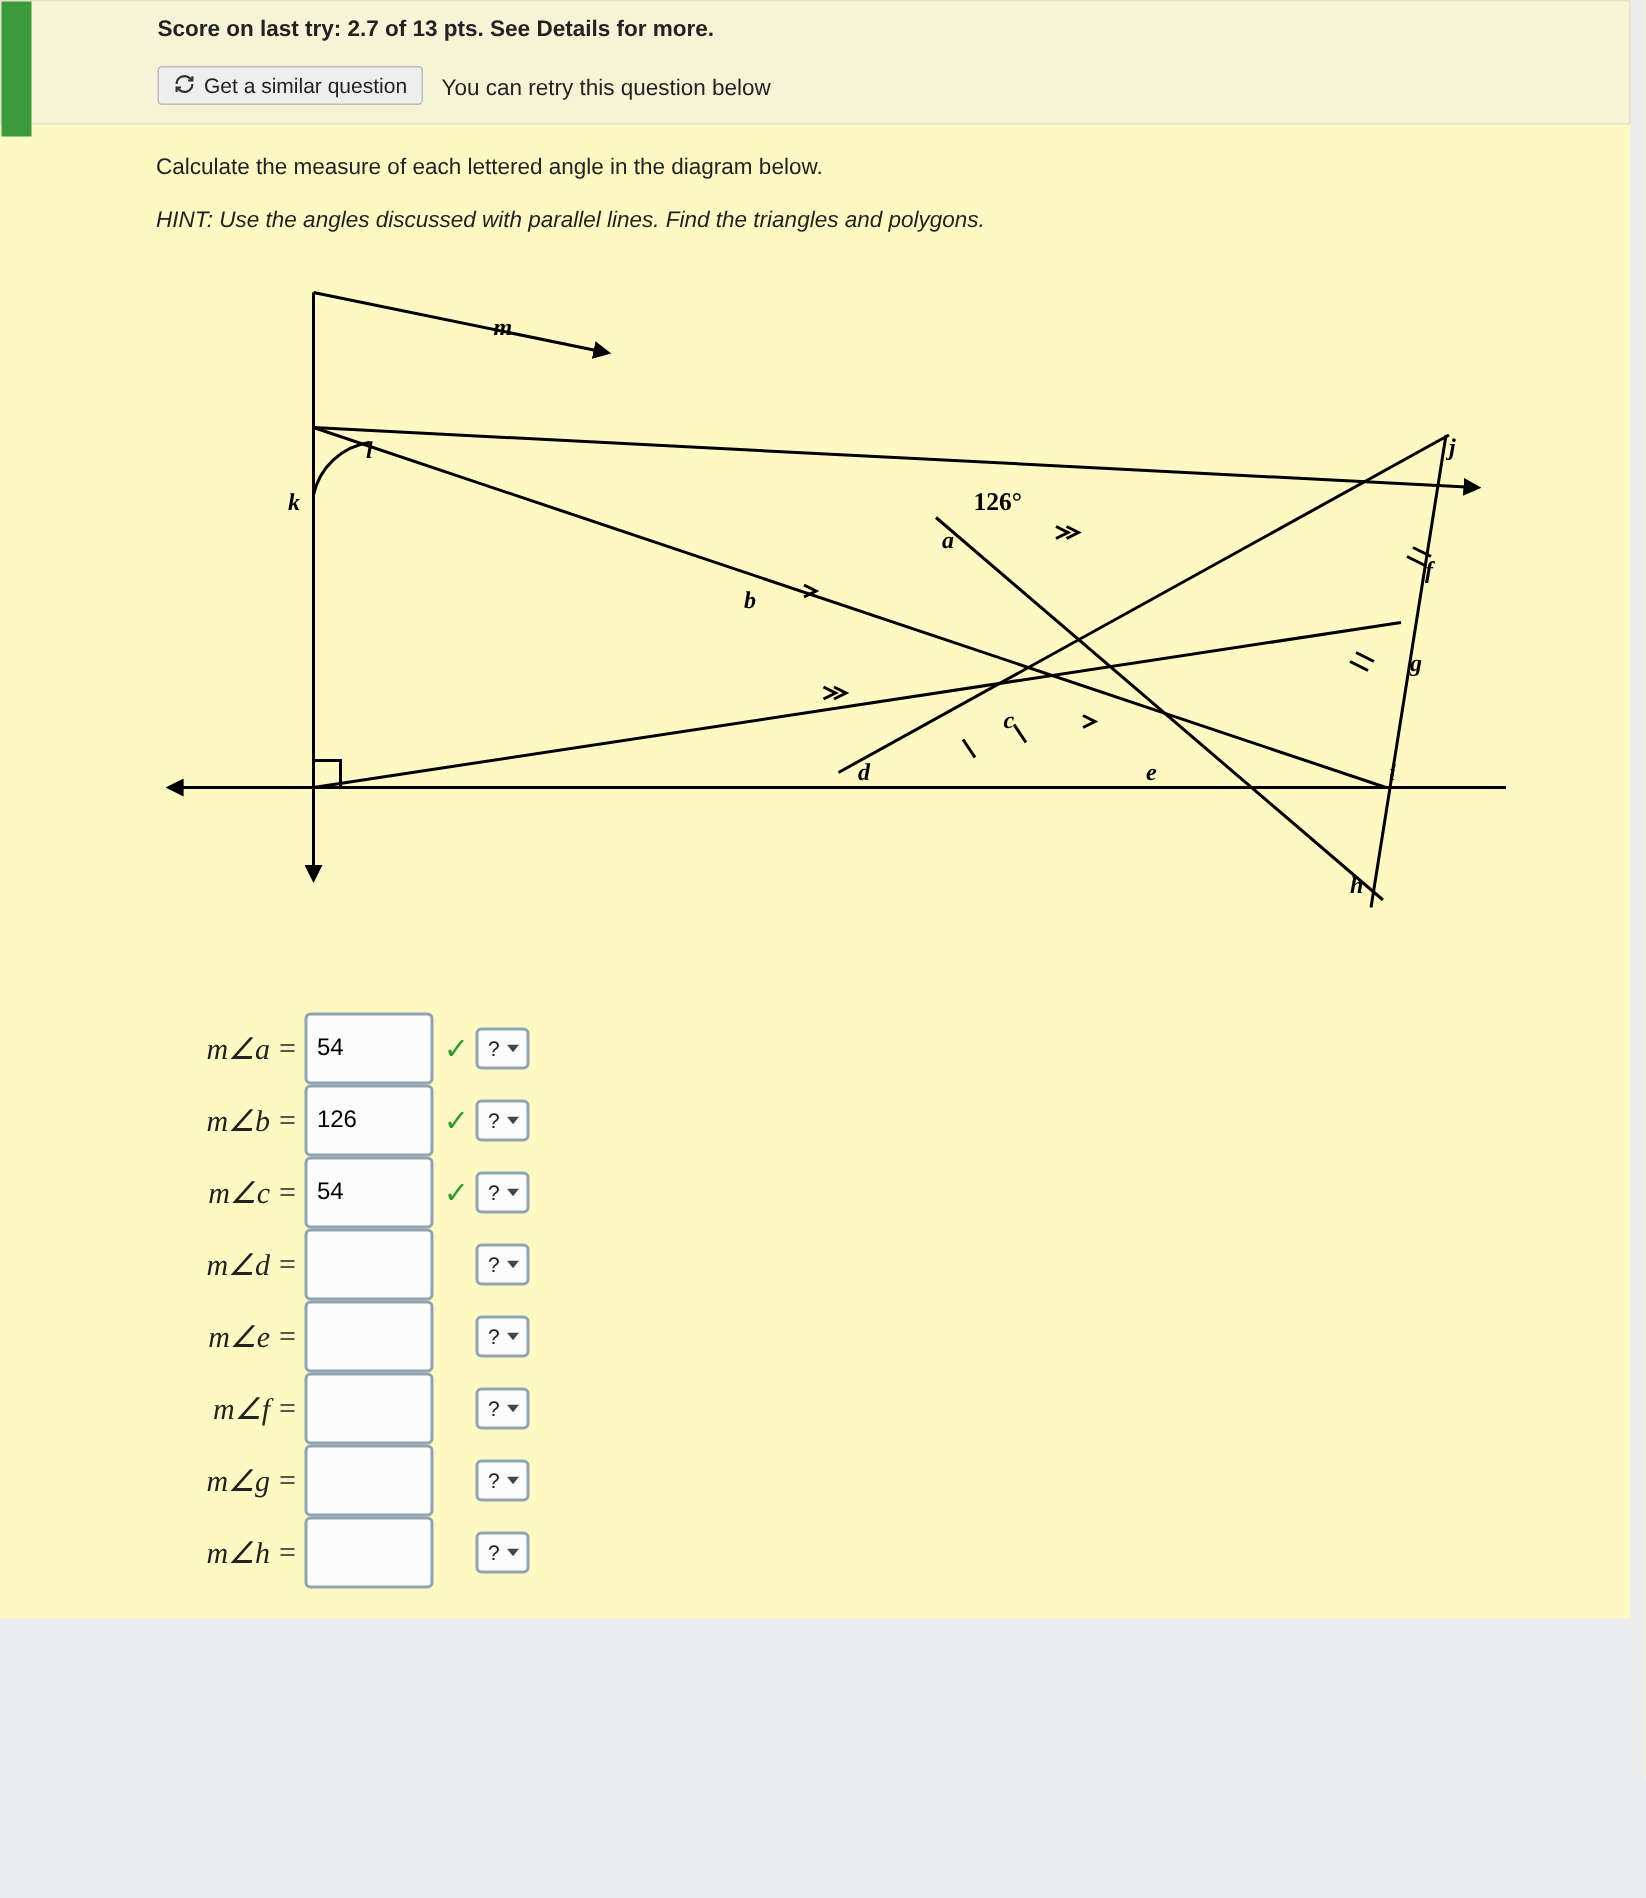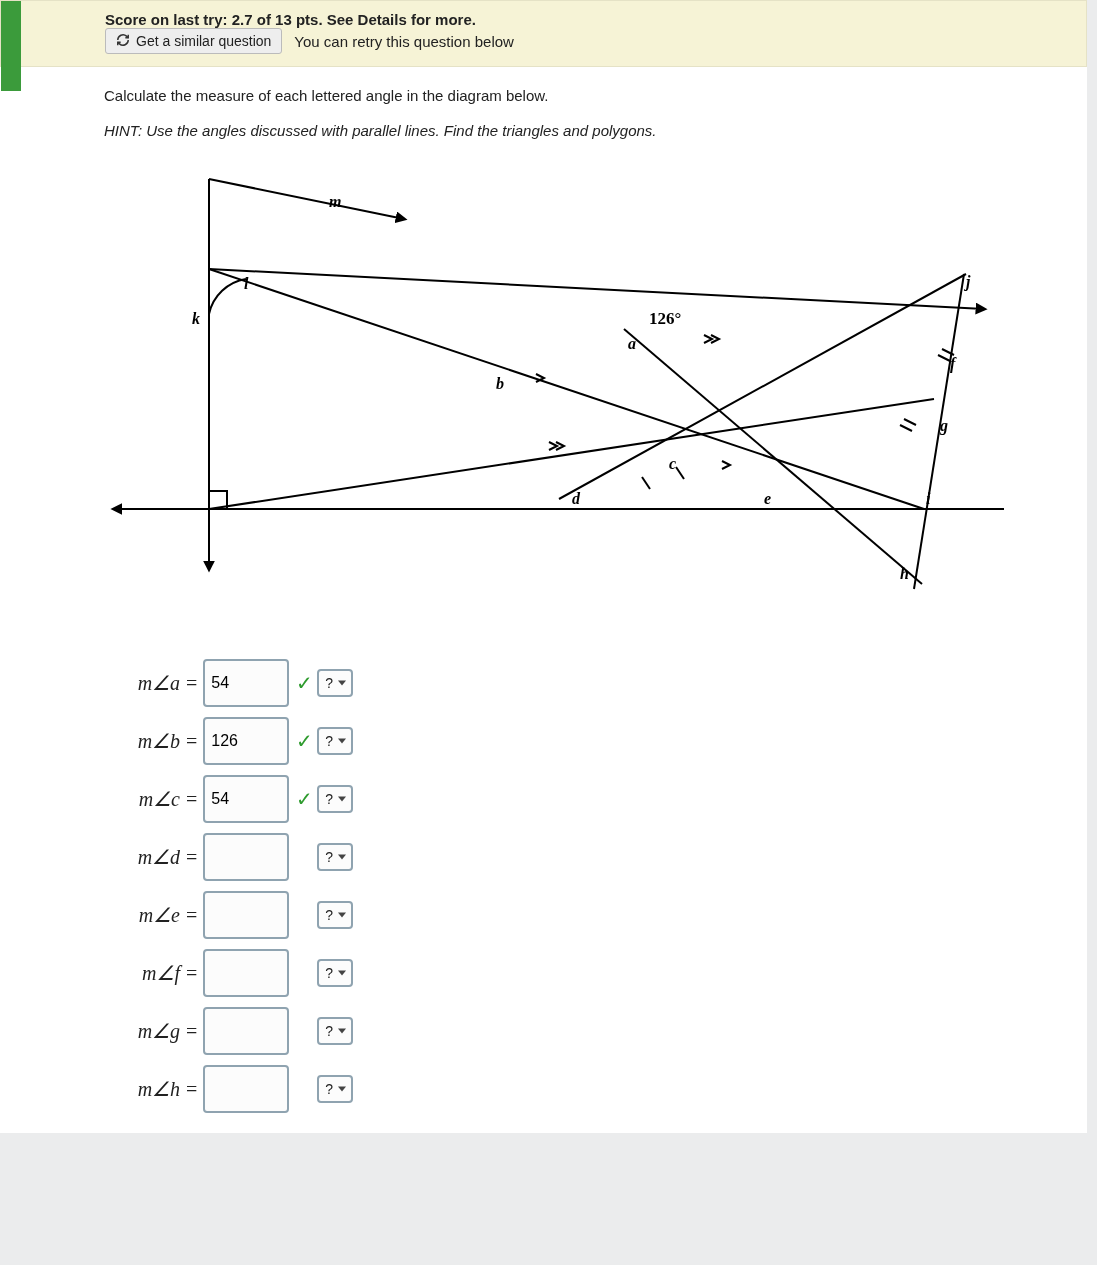--- a/index.html
+++ b/index.html
@@ -21,63 +21,62 @@
   .header-box {
     background: #f6f3d6;
     border: 1px solid #e5e2c6;
     margin: 0 10px 0 0;
     padding: 10px 14px 12px 104px;
     position: relative;
   }
   .score-line {
     font-size: 15px;
     color: #222;
-    margin-bottom: 0;
+    margin-bottom: 16px;
     font-weight: 600;
   }
   .retry-line {
     font-size: 15px;
     color: #222;
   }
   .similar-btn {
     display: inline-flex;
     align-items: flex-start;
     background: #eeeeee;
     border: 1px solid #bbb;
     border-radius: 3px;
     padding: 4px 10px;
     font-size: 14px;
     cursor: pointer;
     margin-right: 8px;
   }
   .similar-btn svg { margin-right: 6px; }
   .question-body {
     padding: 20px 20px 20px 104px;
-    background: #ffffff;
+    background: #fef9c3;
     margin-right: 10px;
   }
   .prompt {
     font-size: 15px;
     margin-bottom: 4px;
     font-weight: 500;
   }
   .hint {
     font-style: italic;
     font-size: 15px;
     margin-bottom: 20px;
     margin-top: 18px;
   }
   .diagram-wrap {
     margin: 10px 0 30px 0;
   }
   svg.diagram { display:block; }
   .answers {
     display: flex;
     flex-direction: column;
-    gap: 10px;
   }
   .ans-row {
     display: flex;
     align-items: center;
     font-family: "Times New Roman", serif;
     font-size: 20px;
     font-style: italic;
   }
   .ans-label { width: 76px; text-align:right; }
   .eq { margin: 0 6px; font-style: normal;}

